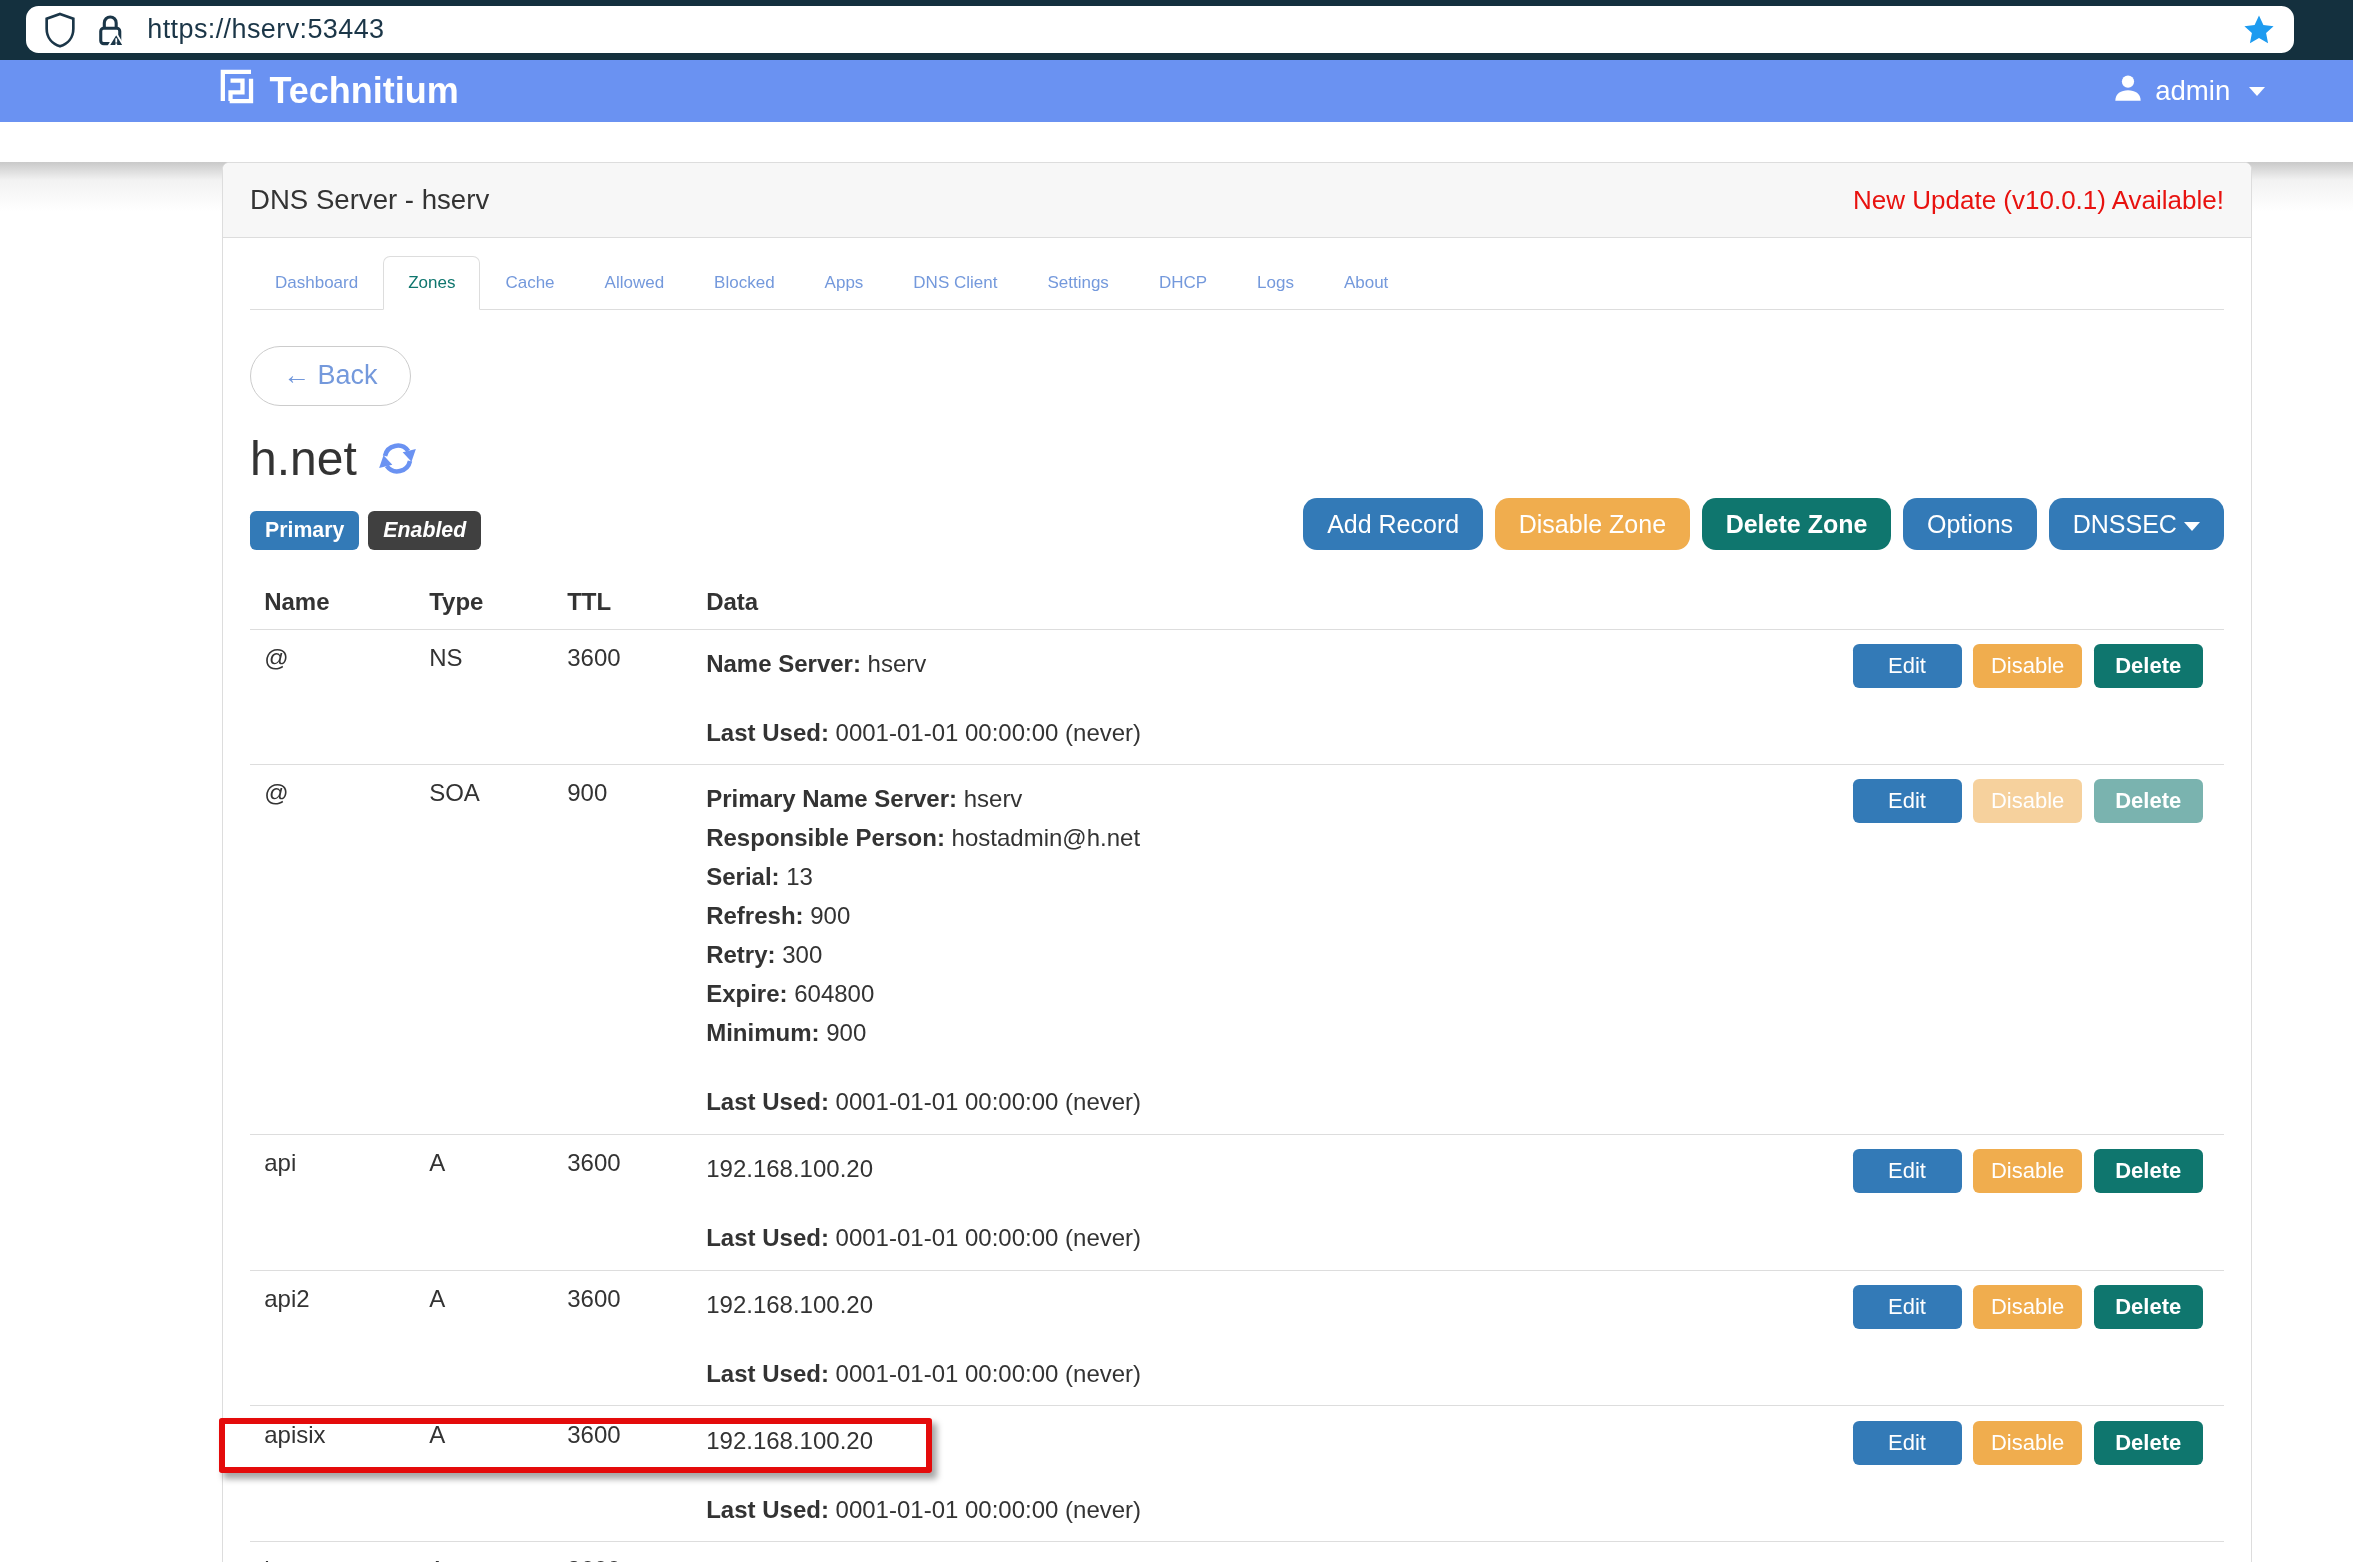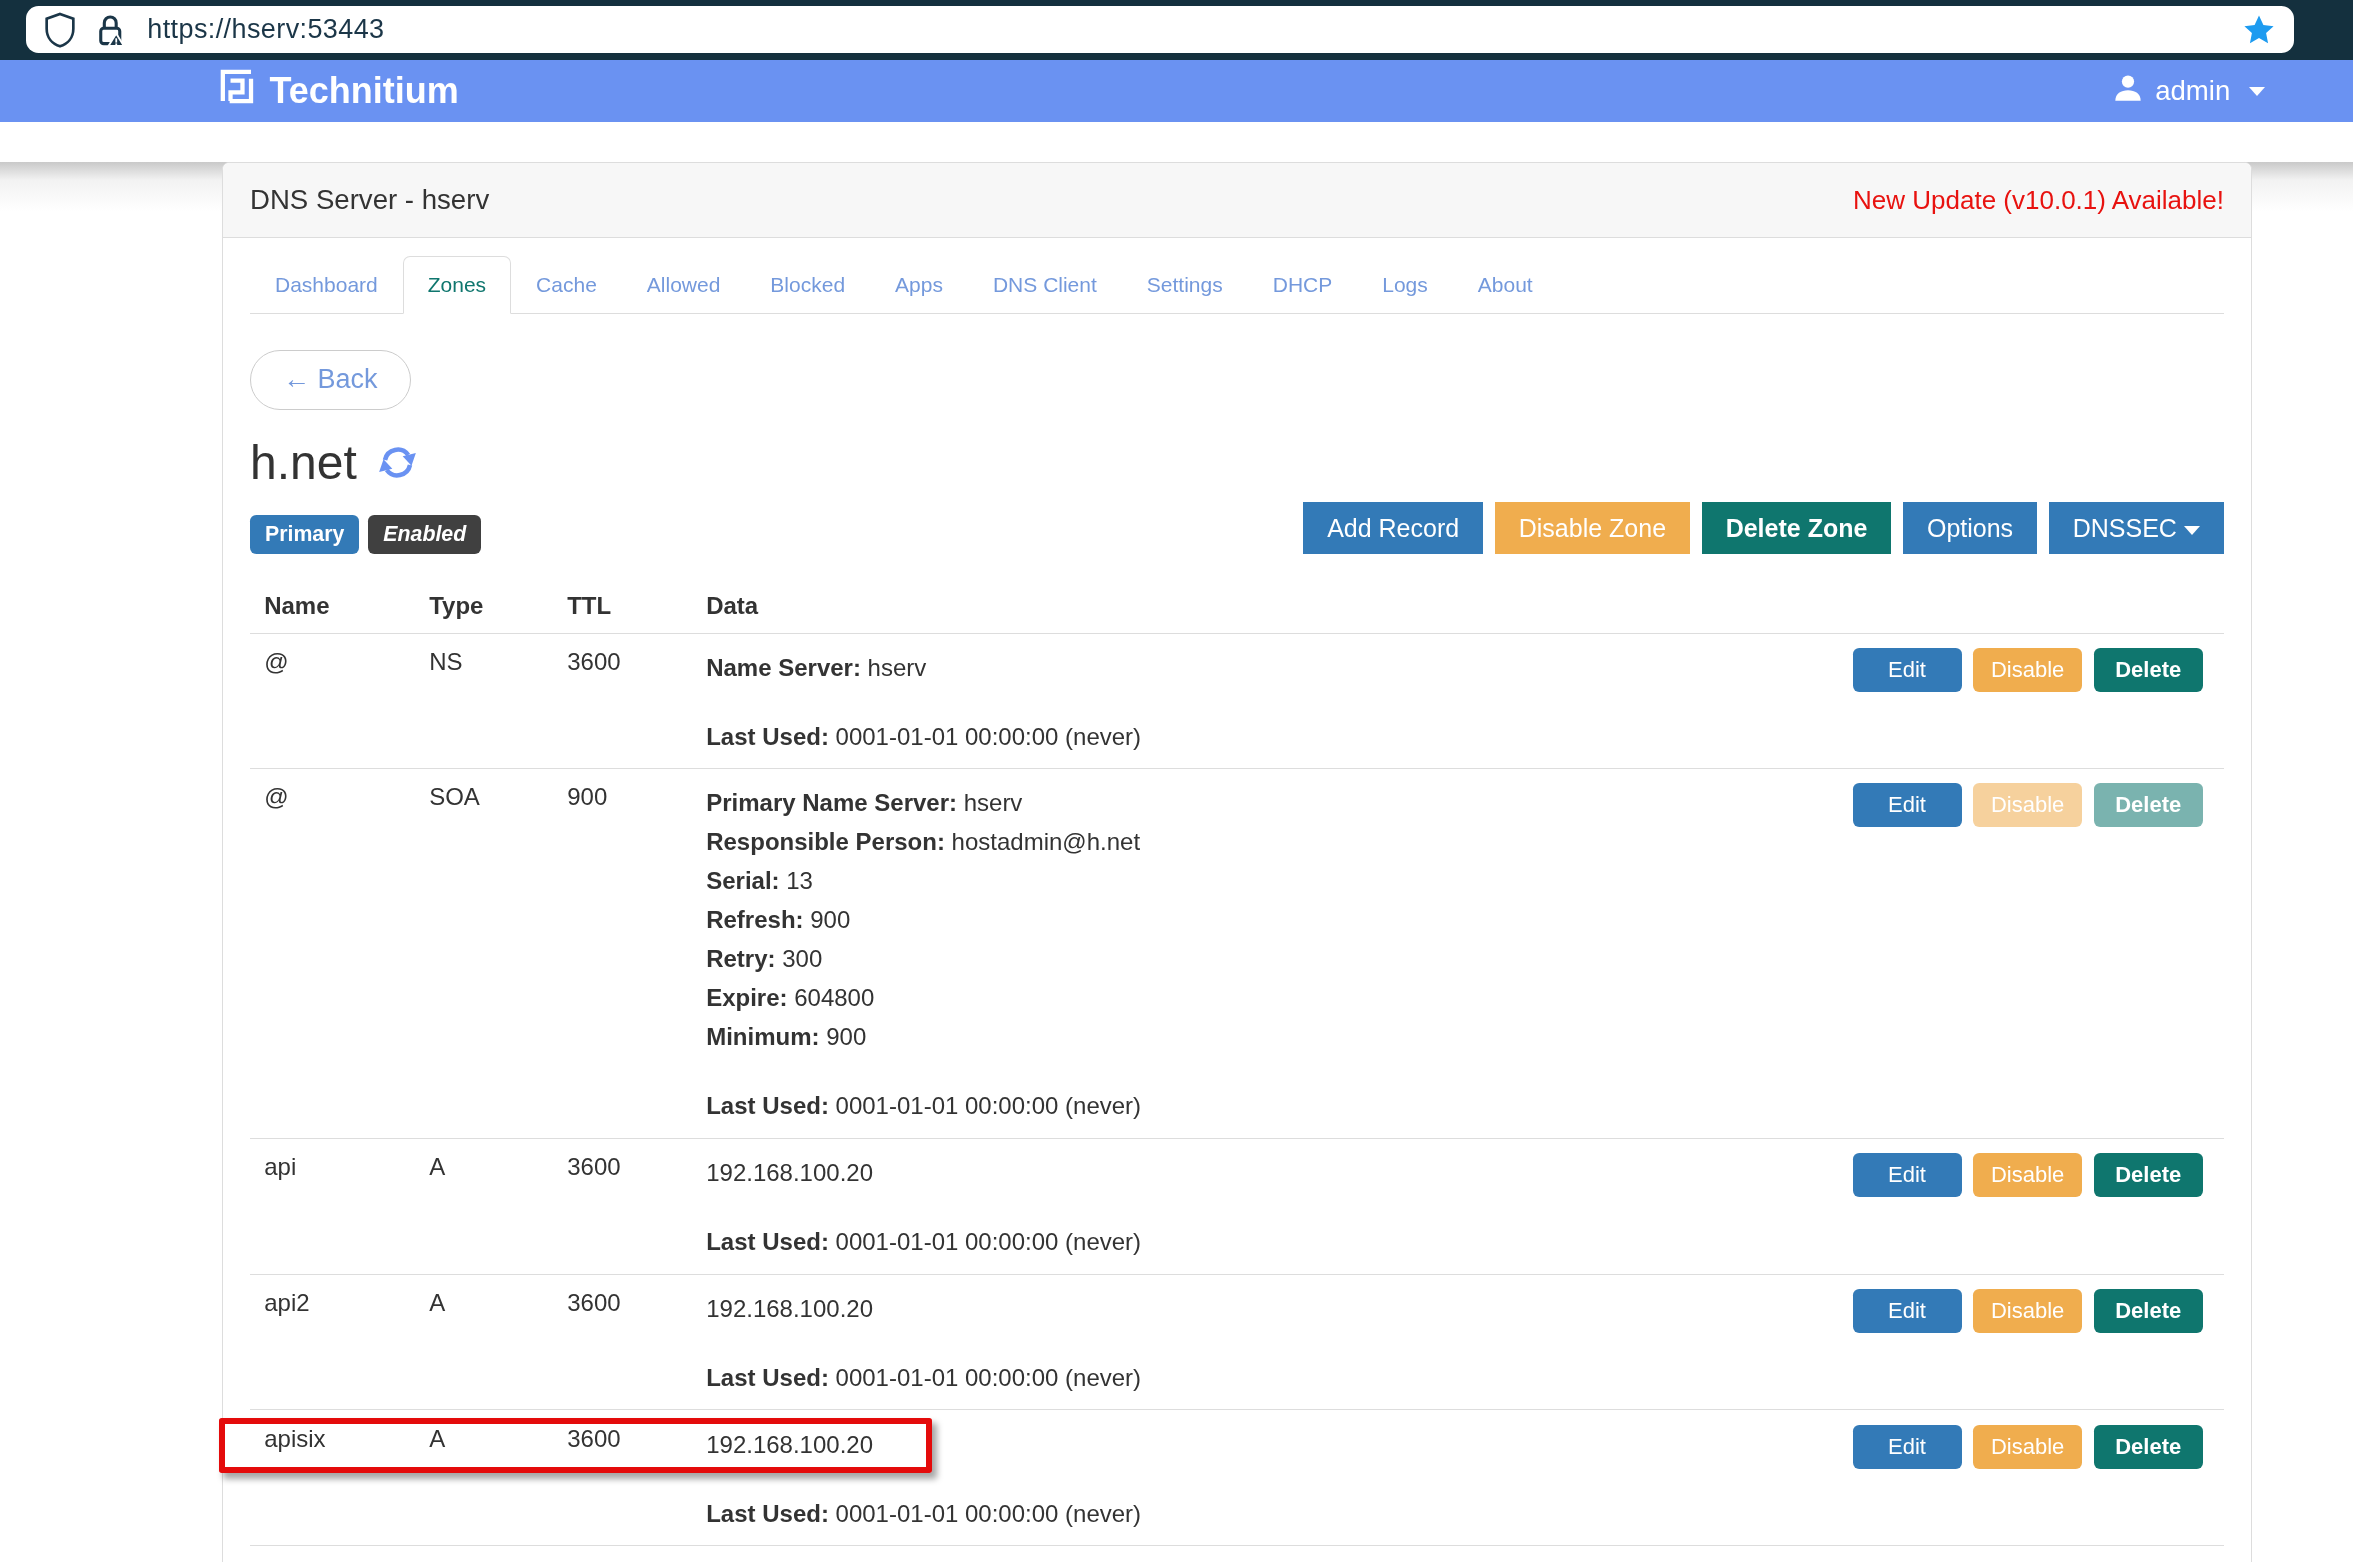--- a/index.html
+++ b/index.html
@@ -40,41 +40,41 @@
     height:75px; background:#f7f7f7; border-bottom:0.9px solid #ddd;
     border-radius:7.1px 7.1px 0 0; display:flex; align-items:center;
     justify-content:space-between; padding:0 27px;
   }
   .panel-title { font-size:27.6px; color:#333; }
   .update-notice { font-size:26px; color:#e8120f; }
   .panel-body { padding:18px 27px 0 27px; }
   
   .tabs { display:flex; border-bottom:0.9px solid #ddd; }
   .tab {
-    font-size:21px; color:#7499dc; padding:16px 24px; white-space:nowrap;
+    font-size:17px; color:#7499dc; padding:16px 24px; white-space:nowrap;
     margin-bottom:-0.9px; cursor:pointer; border:0.9px solid transparent;
   }
   .tab.active {
     color:#0f766e; background:#fff; border:0.9px solid #ddd; border-bottom-color:#fff;
     border-radius:7.1px 7.1px 0 0;
   }
   
   .back-btn {
     display:inline-block; margin-top:36px; padding:13.3px 32px;
     border:0.9px solid #ccc; border-radius:39px; background:#fff;
     color:#7499dc; font-size:27px; cursor:pointer;
   }
   
   .zone-name { margin-top:25px; font-size:48px; font-weight:500; color:#333; display:flex; align-items:center; gap:19.6px; line-height:55px; }
   .refresh { cursor:pointer; display:flex; }
   .zone-row { margin-top:12.5px; display:flex; justify-content:space-between; align-items:flex-end; }
   .badges { display:flex; gap:9px; }
   .badge { font-size:21.3px; font-weight:bold; color:#fff; padding:7.1px 15px; border-radius:6.2px; }
   .zone-actions { display:flex; gap:11.6px; }
-  .btn { font-size:25px; color:#fff; border:none; border-radius:0; padding:11.6px 24px; cursor:pointer; white-space:nowrap; }
+  .btn { font-size:25px; color:#fff; border:none; border-radius:14px; padding:11.6px 24px; cursor:pointer; white-space:nowrap; }
   .btn.blue { background:#337ab7; }
   .btn.orange { background:#f0ad4e; }
   .btn.red { background:#0f766e;font-weight:bold; }
   
   table.records { width:100%; border-collapse:collapse; margin-top:27px; table-layout:fixed; }
   .records th {
     text-align:left; font-size:24px; font-weight:bold; color:#333;
     padding:10.7px 14.2px 12.5px; border-bottom:1.8px solid #ddd;
   }
   .records td {

